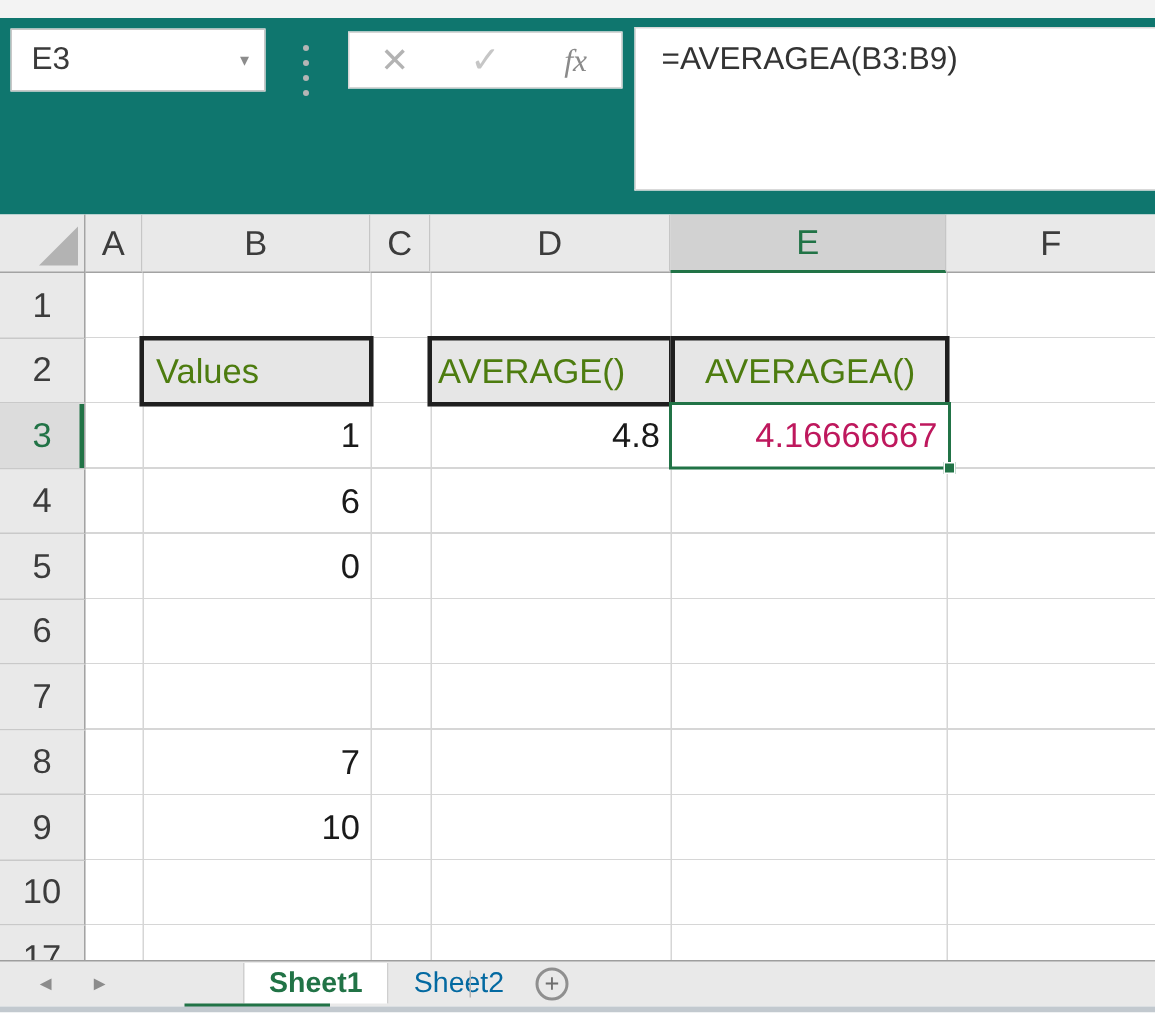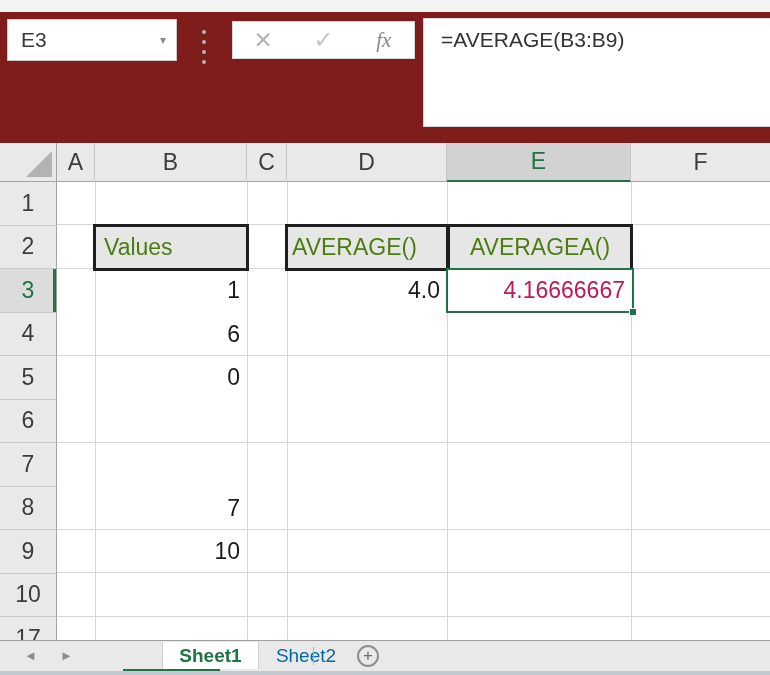--- a/index.html
+++ b/index.html
@@ -1,21 +1,21 @@
 <!DOCTYPE html>
 <html><head>
 <meta charset="utf-8">
 <style>
   * { margin:0; padding:0; box-sizing:border-box; }
   body { background:#fff; font-family:"Liberation Sans", sans-serif; }
   #app { position:relative; width:770px; height:675px; background:#ffffff; overflow:hidden;
          font-family:"Liberation Sans", sans-serif; color:#1f1f1f; }
 
   
-  .chrome { position:absolute; left:0; top:0; width:770px; height:143px; background:#7f1d1d; }
+  .chrome { position:absolute; left:0; top:0; width:770px; height:143px; background:#0f766e; }
   .chrome-topstrip { position:absolute; left:0; top:0; width:770px; height:12px; background:#f3f3f3; }
   .name-box { position:absolute; left:7px; top:19px; width:170px; height:42px; background:#fff;
               border:1px solid #c8c8c8; display:flex; align-items:center; padding:0 10px 0 13px;
               font-size:21px; color:#3a3a3a; }
   .name-box .val { flex:1; }
   .name-box .caret { color:#8c8c8c; font-size:12px; }
   .splitter-dots { position:absolute; left:202px; top:30px; display:flex; flex-direction:column; gap:6px; }
   .splitter-dots i { width:4px; height:4px; border-radius:50%; background:#b5b5b5; }
   .fbar-btns { position:absolute; left:232px; top:21px; width:183px; height:38px; background:#fff;
                border:1px solid #d6d6d6; display:flex; align-items:center; }
@@ -92,21 +92,21 @@
         <i></i>
         <i></i>
     </div>
 
     <div class="fbar-btns">
       <span class="icon-cancel">✕</span>
       <span class="icon-enter">✓</span>
       <span class="icon-fx">fx</span>
     </div>
 
-    <div class="formula-bar">=AVERAGE(B3:B9)</div>
+    <div class="formula-bar">=AVERAGEA(B3:B9)</div>
   </div>
 
   <div class="col-headers">
     <div class="corner">
         <div class="tri"></div>
       </div>
     <div class="col-h" style="width:38px">A</div>
     <div class="col-h" style="width:152px">B</div>
     <div class="col-h" style="width:40px">C</div>
     <div class="col-h" style="width:160px">D</div>
@@ -139,21 +139,21 @@
     <div class="boxed" style="left:93px; top:42px; width:156px; height:47px; padding-left:8px;">Values</div>
     <div class="boxed" style="left:285px; top:42px; width:164px; height:47px; padding-left:4px;">AVERAGE()</div>
     <div class="boxed" style="left:447px; top:42px; width:186px; height:47px; justify-content:center;">AVERAGEA()</div>
 
     <div class="cell right" style="left:95px; top:87px;  width:145px;">1</div>
     <div class="cell right" style="left:95px; top:130.5px; width:145px;">6</div>
     <div class="cell right" style="left:95px; top:174px; width:145px;">0</div>
     <div class="cell right" style="left:95px; top:304.5px; width:145px;">7</div>
     <div class="cell right" style="left:95px; top:348px; width:145px;">10</div>
 
-    <div class="cell right" style="left:287px; top:87px; width:153px;">4.0</div>
+    <div class="cell right" style="left:287px; top:87px; width:153px;">4.8</div>
 
     <div class="sel-cell" style="left:446px; top:86px; width:188px; height:45px;">
       <span>4.16666667</span>
       <div class="fill-handle"></div>
     </div>
   </div>
 
   <div class="tab-bar">
     <span class="nav-arrow" style="left:24px">◄</span>
     <span class="nav-arrow" style="left:60px">►</span>

